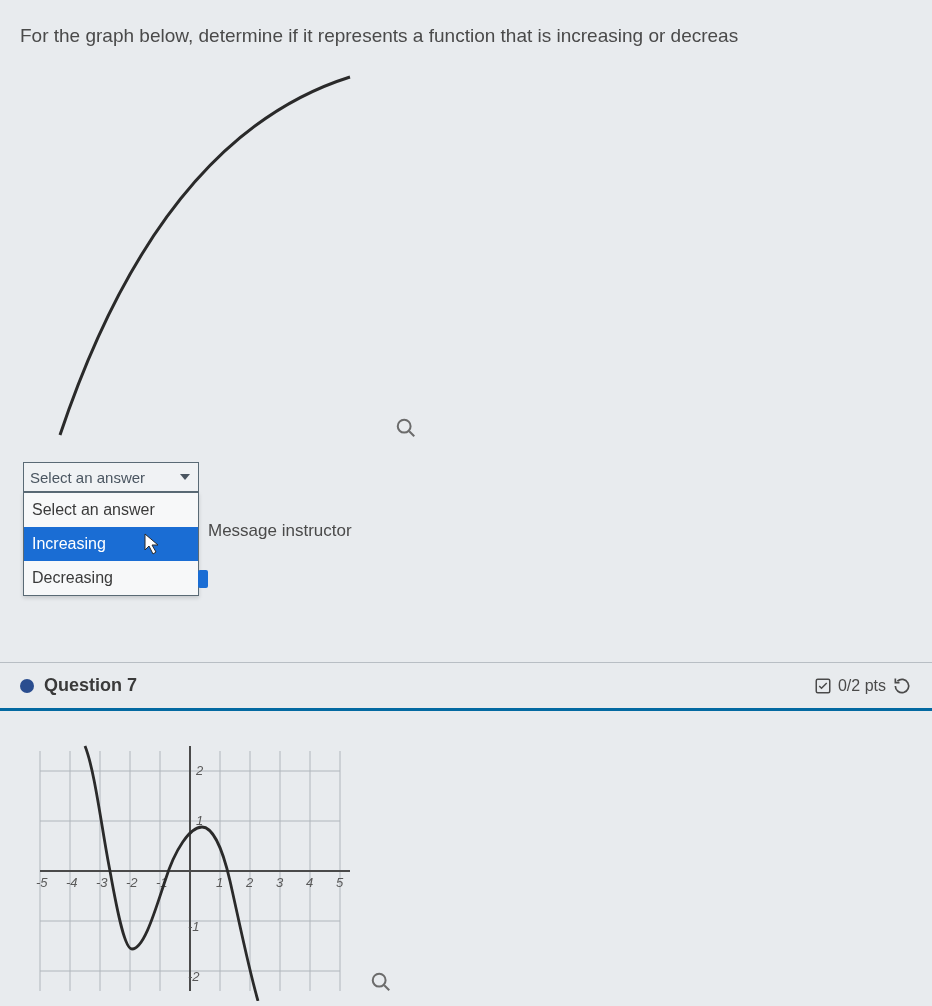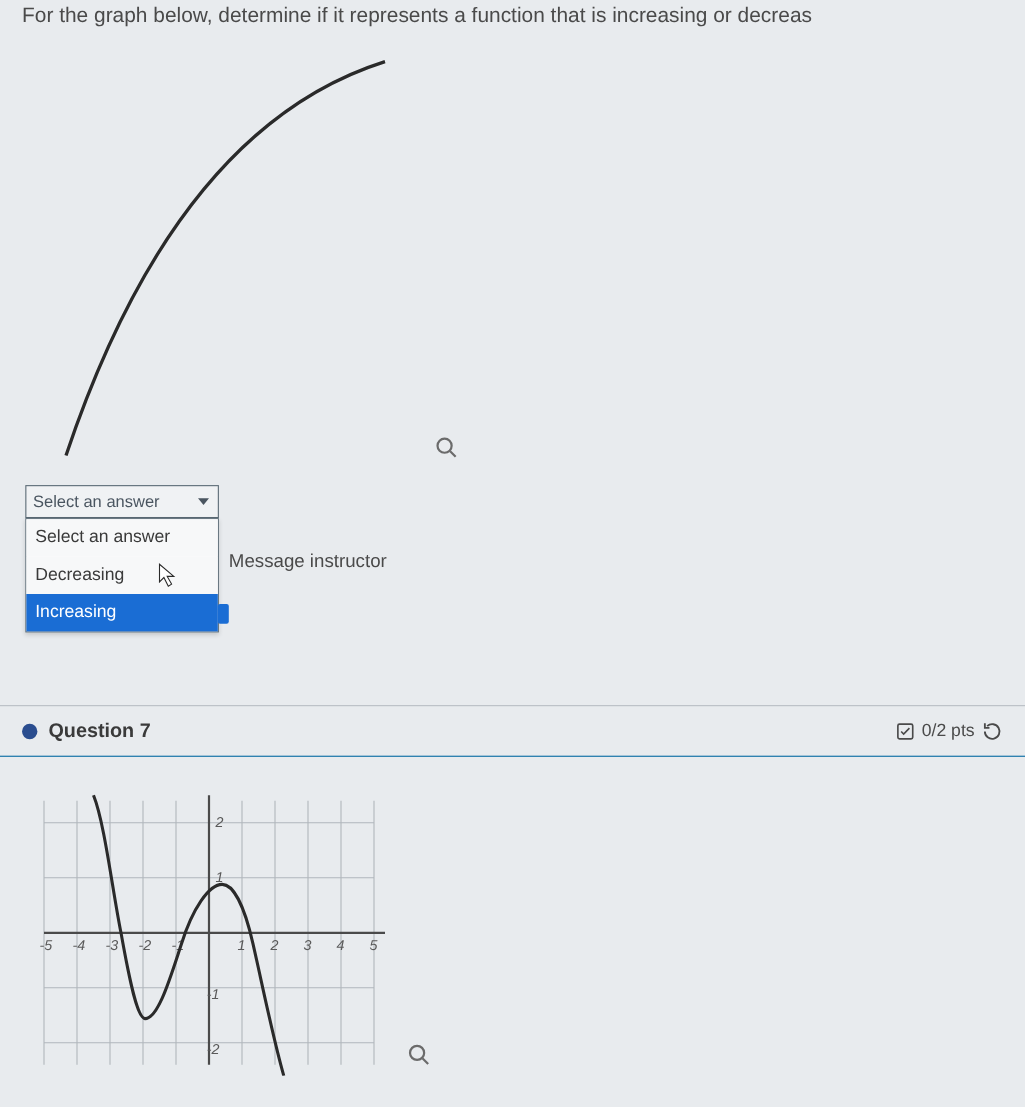--- a/index.html
+++ b/index.html
@@ -8,21 +8,21 @@
       background: #e8ebee;
       width: 932px;
       height: 1006px;
       overflow: hidden;
       color: #3a3a3a;
     }
     .question-text {
       font-size: 19px;
       font-weight: 500;
       color: #4a4a4a;
-      padding: 4px 20px 0 20px;
+      padding: 25px 20px 0 20px;
       white-space: nowrap;
     }
     .graph-area {
       position: relative;
       width: 100%;
       height: 400px;
       margin-top: 10px;
     }
     .curve-svg {
       position: absolute;
@@ -102,21 +102,21 @@
     }
     .divider {
       border-top: 1px solid #b8bec4;
       margin-top: 30px;
     }
     .q7-header {
       display: flex;
       align-items: center;
       justify-content: space-between;
       padding: 12px 20px 12px 20px;
-      border-bottom: 1px solid #0369a1;
+      border-bottom: 3px solid #0369a1;
     }
     .q7-left {
       display: flex;
       align-items: center;
       gap: 10px;
     }
     .q7-dot {
       width: 14px;
       height: 14px;
       border-radius: 50%;
@@ -171,22 +171,22 @@
   </span>
 </div>
 
 <div class="dropdown-wrap">
   <div class="dropdown-closed">
     <span>Select an answer</span>
     <span class="chevron-down"></span>
   </div>
   <div class="dropdown-open">
     <div class="dropdown-option">Select an answer</div>
+    <div class="dropdown-option highlighted">Increasing</div>
     <div class="dropdown-option">Decreasing</div>
-    <div class="dropdown-option highlighted">Increasing</div>
   </div>
   <div class="blue-tab"></div>
   <div class="message-instructor">Message instructor</div>
   <svg class="cursor-arrow" width="20" height="24">
     <path d="M 2 2 L 2 18 L 6 14 L 10 22 L 13 20 L 9 13 L 15 13 Z" fill="#ffffff" stroke="#2a2a2a" stroke-width="1"></path>
   </svg>
 </div>
 
 <div class="divider"></div>
 <div class="q7-header">

